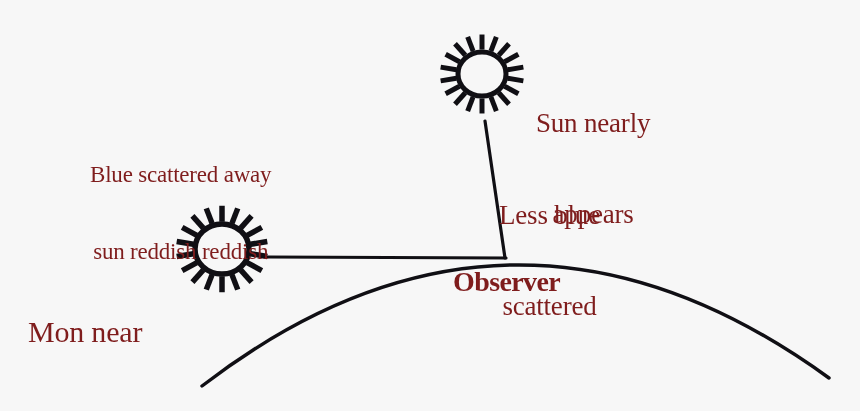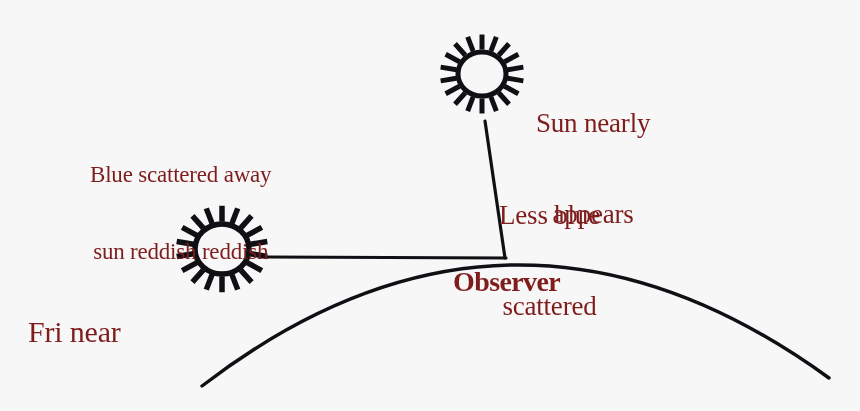--- a/index.html
+++ b/index.html
@@ -130,21 +130,21 @@
       </g>
 
   </svg>
 
   <div class="diagram-label" id="label-scattered-away">
     <span class="lbl-line">Blue scattered away</span>
     <span class="lbl-line">sun reddish reddish</span>
   </div>
 
   <div class="diagram-label" id="label-sun-near-horizon">
-    <span class="lbl-line">Fri near</span>
+    <span class="lbl-line">Mon near</span>
     
   </div>
 
   <div class="diagram-label" id="label-sun-nearly-overhead">
     <span class="lbl-line">Sun nearly</span>
     <span class="lbl-line">appears</span>
   </div>
 
   <div class="diagram-label" id="label-less-blue">
     <span class="lbl-line">Less blue</span>

